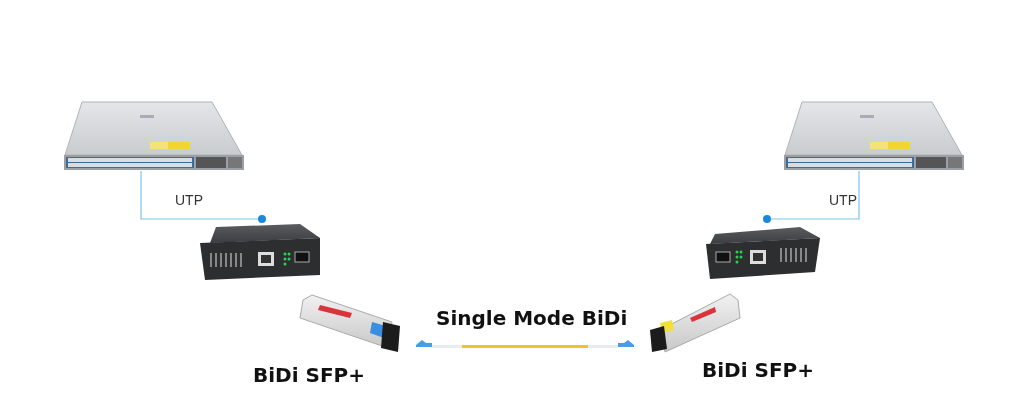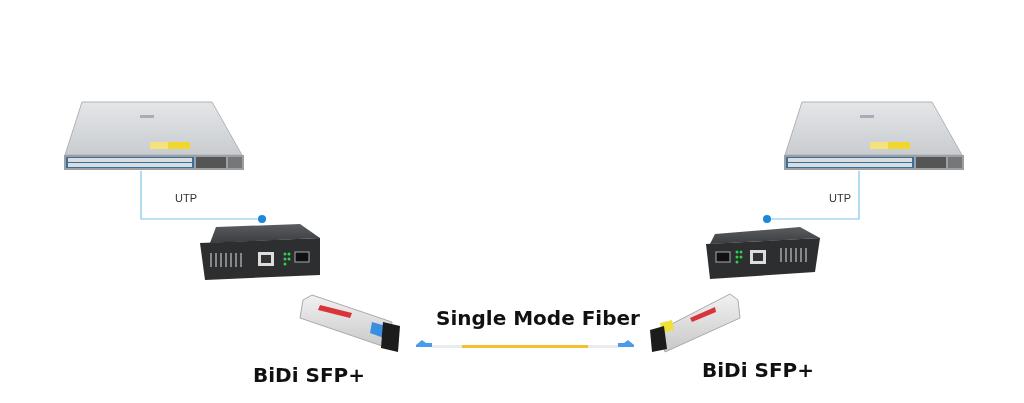--- a/index.html
+++ b/index.html
@@ -1,19 +1,19 @@
 <!DOCTYPE html>
 <html><head>
 <meta charset="utf-8">
 <style>
   html,body{margin:0;padding:0;background:#fff;}
   body{width:1024px;height:403px;position:relative;overflow:hidden;font-family:"DejaVu Sans",sans-serif;}
   .abs{position:absolute;}
   .label-bold{font-family:"DejaVu Sans",sans-serif;font-weight:bold;color:#111;}
-  .utp{font-family:"Liberation Sans",sans-serif;font-size:11px;color:#333;}
+  .utp{font-family:"Liberation Sans",sans-serif;font-size:14px;color:#333;}
 </style>
 </head>
 <body>
 
 <svg class="abs" style="left:0;top:0" width="1024" height="403">
   <defs>
     <linearGradient id="swTop" x1="0" y1="0" x2="0" y2="1">
       <stop offset="0" stop-color="#e4e6e8"></stop>
         <stop offset="1" stop-color="#c9cccf"></stop>
     </linearGradient>
@@ -132,16 +132,16 @@
     <rect x="432" y="345" width="30" height="3" fill="#e8ecf0"></rect>
     <rect x="462" y="345" width="126" height="3" fill="#f2c12e"></rect>
     <rect x="588" y="345" width="30" height="3" fill="#e8ecf0"></rect>
     <path d="M618,343 h6 l4,-3 l6,5 v2 h-16 z" fill="#4a9be8"></path>
   </g>
 </svg>
 
 <div class="abs utp" style="left:175px;top:192px">UTP</div>
 <div class="abs utp" style="left:829px;top:192px">UTP</div>
 
-<div class="abs label-bold" style="left:436px;top:306px;font-size:20px;">Single Mode Fiber</div>
+<div class="abs label-bold" style="left:436px;top:306px;font-size:20px;">Single Mode BiDi</div>
 
 <div class="abs label-bold" style="left:253px;top:363px;font-size:20px;">BiDi SFP+</div>
 <div class="abs label-bold" style="left:702px;top:358px;font-size:20px;">BiDi SFP+</div>
 
 </body></html>

